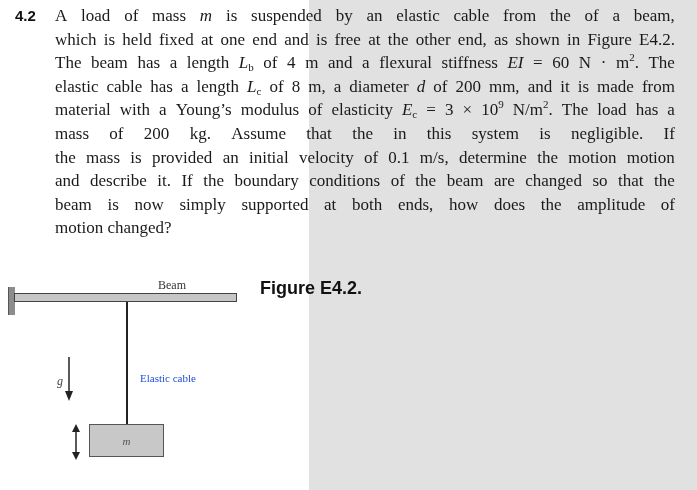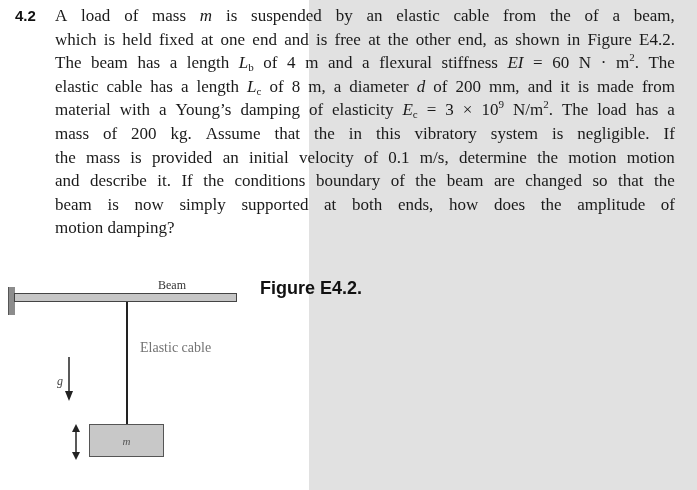--- a/index.html
+++ b/index.html
@@ -42,21 +42,21 @@
     position: absolute; left: 14px; top: 293px; width: 223px; height: 9px;
     background: #c6c6c6; border: 1.5px solid #444; box-sizing: border-box;
   }
   .beam-label {
     position: absolute; left: 158px; top: 278px; font-size: 12px; color: #333;
   }
   .cable {
     position: absolute; left: 126px; top: 302px; width: 2px; height: 122px; background: #222;
   }
   .cable-label {
-    position: absolute; left: 140px; top: 340px; font-size: 14px; color: #737373;
+    position: absolute; left: 140px; top: 372px; font-size: 11px; color: #1d4ed8;
   }
   .mass {
     position: absolute; left: 89px; top: 424px; width: 75px; height: 33px;
     background: #c8c8c8; border: 1.5px solid #555; box-sizing: border-box;
     display: flex; align-items: center; justify-content: center;
     font-style: italic; font-size: 11px; color: #555;
   }
   .g-label {
     position: absolute; left: 57px; top: 374px; font-style: italic; font-size: 12px; color: #444;
   }
@@ -157,21 +157,21 @@
         <span class="w">it</span>
         <span class="w">is</span>
         <span class="w">made</span>
         <span class="w">from</span>
       </div>
       <div class="line">
         <span class="w">material</span>
         <span class="w">with</span>
         <span class="w">a</span>
         <span class="w">Young’s</span>
-        <span class="w">damping</span>
+        <span class="w">modulus</span>
         <span class="w">of</span>
         <span class="w">elasticity</span>
         <span class="w"><i>E</i><sub>c</sub></span>
         <span class="w">=</span>
         <span class="w">3</span>
         <span class="w">×</span>
         <span class="w">10<sup>9</sup></span>
         <span class="w">N/m<sup>2</sup>.</span>
         <span class="w">The</span>
         <span class="w">load</span>
@@ -181,21 +181,20 @@
       <div class="line">
         <span class="w">mass</span>
         <span class="w">of</span>
         <span class="w">200</span>
         <span class="w">kg.</span>
         <span class="w">Assume</span>
         <span class="w">that</span>
         <span class="w">the</span>
         <span class="w">in</span>
         <span class="w">this</span>
-        <span class="w">vibratory</span>
         <span class="w">system</span>
         <span class="w">is</span>
         <span class="w">negligible.</span>
         <span class="w">If</span>
       </div>
       <div class="line">
         <span class="w">the</span>
         <span class="w">mass</span>
         <span class="w">is</span>
         <span class="w">provided</span>
@@ -209,22 +208,22 @@
         <span class="w">the</span>
         <span class="w">motion</span>
         <span class="w">motion</span>
       </div>
       <div class="line">
         <span class="w">and</span>
         <span class="w">describe</span>
         <span class="w">it.</span>
         <span class="w">If</span>
         <span class="w">the</span>
+        <span class="w">boundary</span>
         <span class="w">conditions</span>
-        <span class="w">boundary</span>
         <span class="w">of</span>
         <span class="w">the</span>
         <span class="w">beam</span>
         <span class="w">are</span>
         <span class="w">changed</span>
         <span class="w">so</span>
         <span class="w">that</span>
         <span class="w">the</span>
       </div>
       <div class="line">
@@ -235,21 +234,21 @@
         <span class="w">supported</span>
         <span class="w">at</span>
         <span class="w">both</span>
         <span class="w">ends,</span>
         <span class="w">how</span>
         <span class="w">does</span>
         <span class="w">the</span>
         <span class="w">amplitude</span>
         <span class="w">of</span>
       </div>
-      <div class="line last"><span class="w">motion</span>&nbsp;<span class="w">damping?</span>&nbsp;</div>
+      <div class="line last"><span class="w">motion</span>&nbsp;<span class="w">changed?</span>&nbsp;</div>
     </div>
 </div>
 
 <div>
   <div class="wall"></div>
   <div class="beam"></div>
   <div class="beam-label">Beam</div>
   <div class="cable"></div>
   <div class="cable-label">Elastic cable</div>
   <div class="mass">

